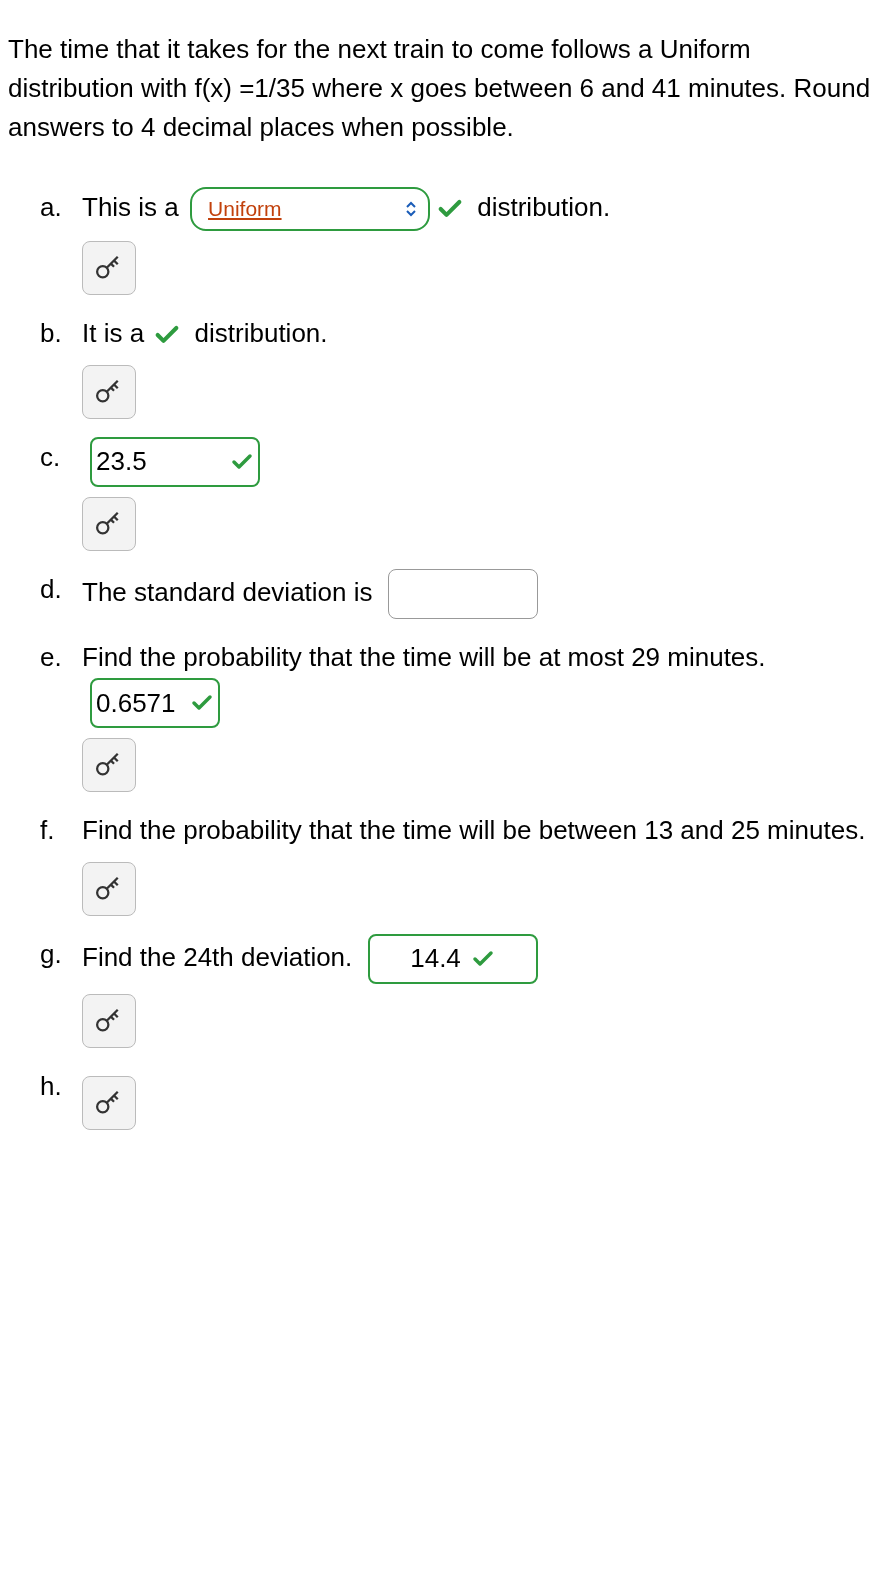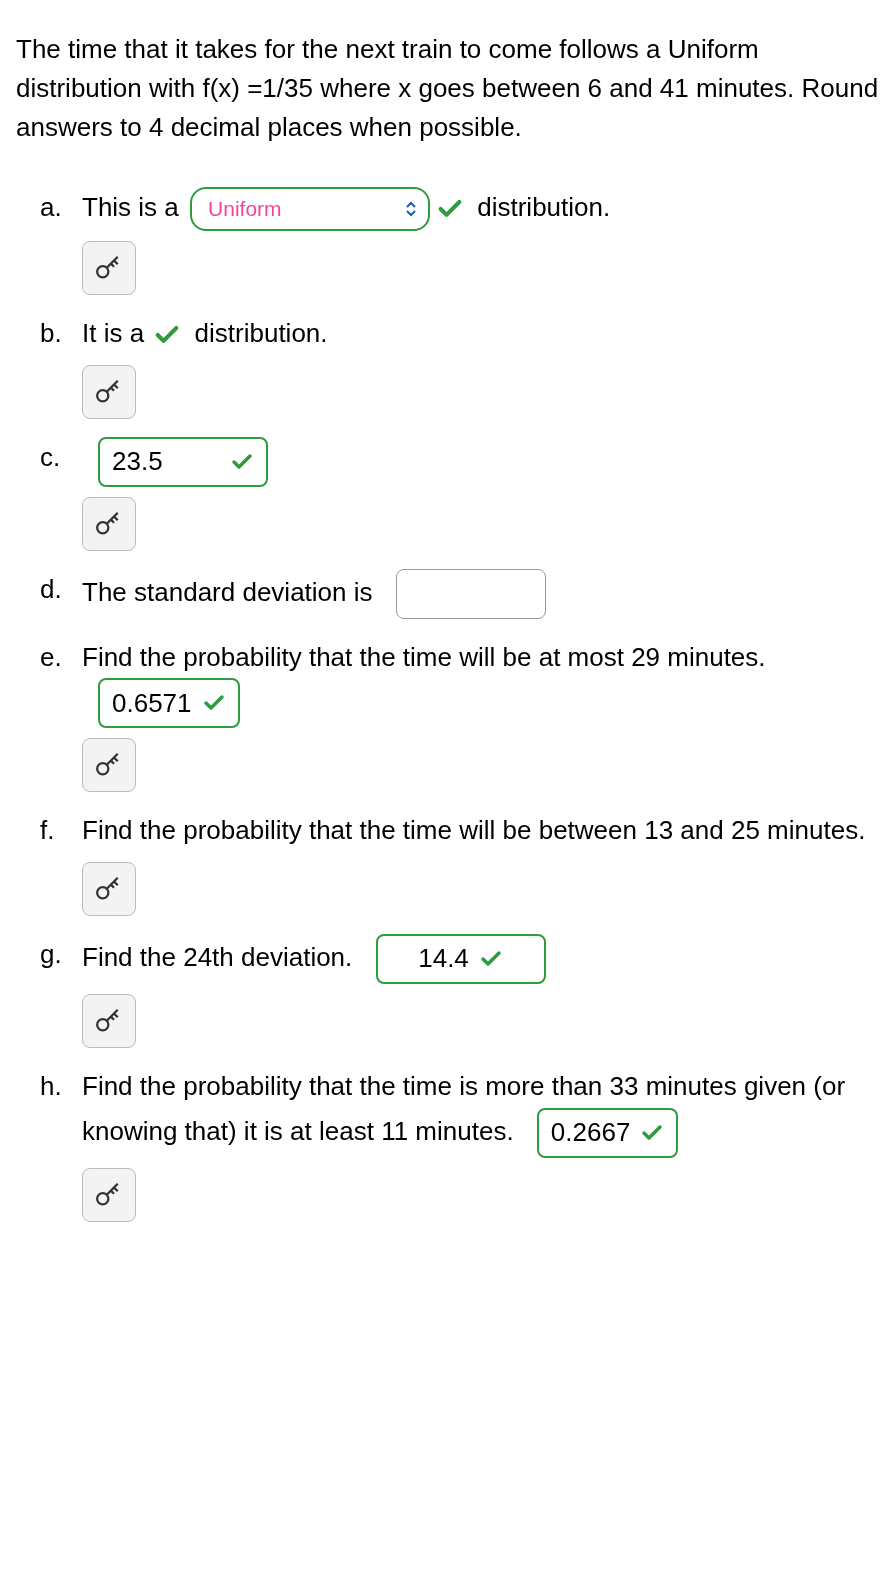--- a/index.html
+++ b/index.html
@@ -11,21 +11,21 @@
       font-family: "Lucida Sans", "Lucida Sans Unicode", "Lucida Grande", Verdana, sans-serif;
       font-size: 24px;
       color: #000;
       background: #fff;
       padding: 30px 10px 30px 0;
       line-height: 1.5;
     }
     .problem-text {
       margin-bottom: 40px;
       font-size: 26px;
-      padding-left: 16px;
+      padding-left: 8px;
     }
     ol.parts {
       list-style: none;
       padding-left: 40px;
     }
     ol.parts > li {
       position: relative;
       padding-left: 42px;
       margin-bottom: 18px;
       font-size: 26px;
@@ -43,23 +43,24 @@
       border: 2px solid #2e9b3f;
       border-radius: 16px;
       padding: 4px 10px 4px 16px;
       min-width: 240px;
       height: 44px;
       vertical-align: middle;
       margin: 0 4px;
       background: #fff;
     }
     .select-box .select-text {
-      color: #ec4899;
+      color: #c2410c;
       font-size: 21px;
       font-family: inherit;
+      text-decoration: underline;
     }
     .select-caret {
       display: inline-flex;
       flex-direction: column;
       align-items: center;
       gap: 1px;
       margin-left: 8px;
     }
     .select-caret svg {
       display: block;
@@ -68,24 +69,24 @@
       display: inline-flex;
       align-items: center;
       vertical-align: middle;
       margin: 0 6px 0 2px;
     }
     .input-box {
       display: inline-flex;
       align-items: center;
       border: 2.5px solid #2e9b3f;
       border-radius: 8px;
-      padding: 6px 12px;
+      padding: 6px 4px;
       height: 50px;
       vertical-align: middle;
-      margin: 0 16px;
+      margin: 0 8px;
       background: #fff;
       font-size: 26px;
       min-width: 130px;
       justify-content: space-between;
     }
     .input-box.empty {
       border: 1.5px solid #999;
       min-width: 150px;
     }
     .input-box .input-value {
@@ -262,30 +263,20 @@
             <line x1="10" y1="12" x2="19" y2="3" stroke="#333" stroke-width="1.8"></line>
             <line x1="16" y1="6" x2="19" y2="9" stroke="#333" stroke-width="1.8"></line>
             <line x1="13.5" y1="8.5" x2="16" y2="11" stroke="#333" stroke-width="1.8"></line>
           </svg>
       </span>
     </div>
   </li>
 
   <li>
     <span class="marker">h.</span>
-    <span class="inline-row">
-      <span>Find the probability that the time is more than 33 minutes given (or knowing that) it is at least 11 minutes. </span><span class="input-box">
-        <span class="input-value">0.2667</span>
-        <span class="inline-check">
-          <svg width="24" height="24" viewBox="0 0 24 24">
-              <path d="M4 12 L9 17 L20 6" stroke="#2e9b3f" stroke-width="3.5" fill="none" stroke-linecap="round" stroke-linejoin="round"></path>
-            </svg>
-        </span>
-      </span>
-    </span>
     <div>
       <span class="key-button">
         <svg width="30" height="30" viewBox="0 0 24 24">
             <circle cx="7" cy="15" r="4.5" stroke="#333" stroke-width="1.8" fill="none"></circle>
             <line x1="10" y1="12" x2="19" y2="3" stroke="#333" stroke-width="1.8"></line>
             <line x1="16" y1="6" x2="19" y2="9" stroke="#333" stroke-width="1.8"></line>
             <line x1="13.5" y1="8.5" x2="16" y2="11" stroke="#333" stroke-width="1.8"></line>
           </svg>
       </span>
     </div>

